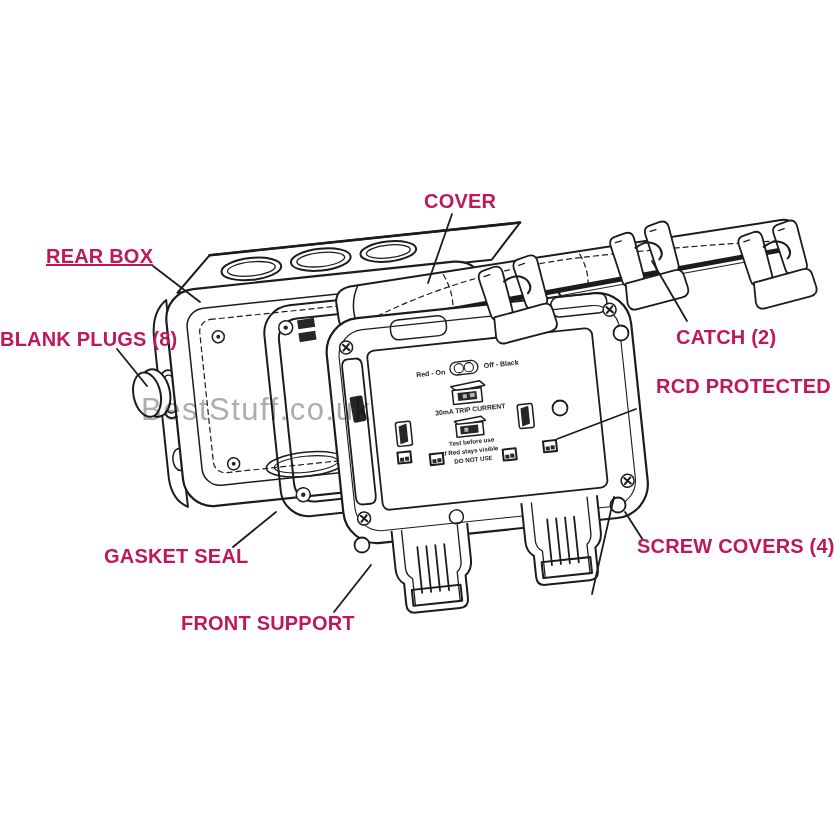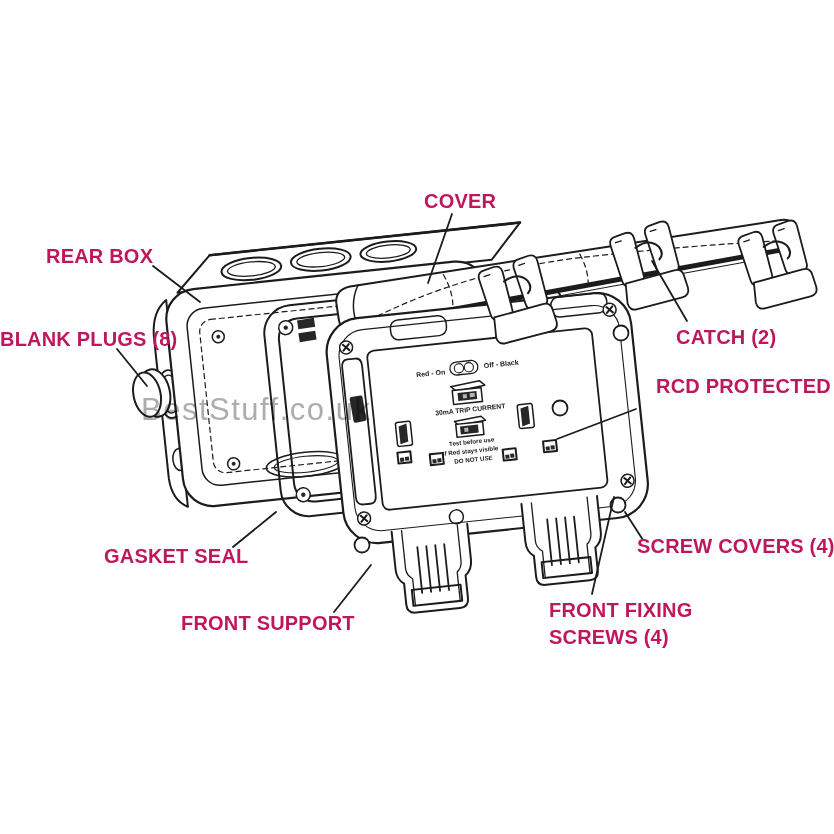--- a/index.html
+++ b/index.html
@@ -223,27 +223,23 @@
       <line x1="636" y1="409" x2="557" y2="439"></line>
       <line x1="233" y1="547" x2="276" y2="512"></line>
       <line x1="334" y1="612" x2="371" y2="565"></line>
       <line x1="625" y1="512" x2="643" y2="540"></line>
       <line x1="614" y1="497" x2="592" y2="594"></line>
     </g>
   </svg>
 
   <div class="watermark">BestStuff.co.uk</div>
 
-  <div class="label" style="left:46px;top:245px;">REAR BOX</div>
+  <div class="label" style="left:46px;top:245px;text-decoration:underline;">REAR BOX</div>
   <div class="label" style="left:0;top:328px;">BLANK PLUGS (8)</div>
   <div class="label" style="left:424px;top:190px;">COVER</div>
   <div class="label" style="left:676px;top:326px;text-align:center;">CATCH (2)</div>
   <div class="label ml" style="left:640px;top:375px;">
     <div>RCD PROTECTED</div>
   </div>
   <div class="label" style="left:181px;top:612px;">FRONT SUPPORT</div>
   <div class="label" style="left:104px;top:545px;">GASKET SEAL</div>
   <div class="label" style="left:637px;top:535px;">SCREW COVERS (4)</div>
-  <div class="label fx" style="left:549px;top:597px;">
-    <div>FRONT FIXING</div>
-    <div>SCREWS (4)</div>
-  </div>
 </div>
 
 </body></html>

